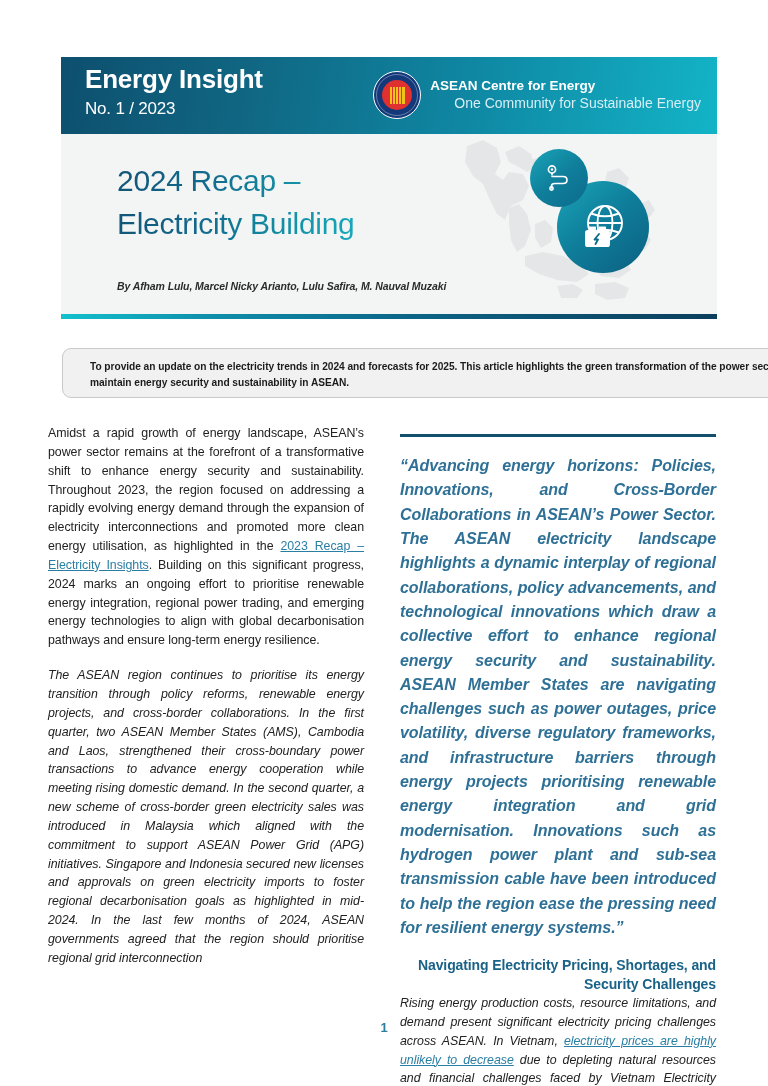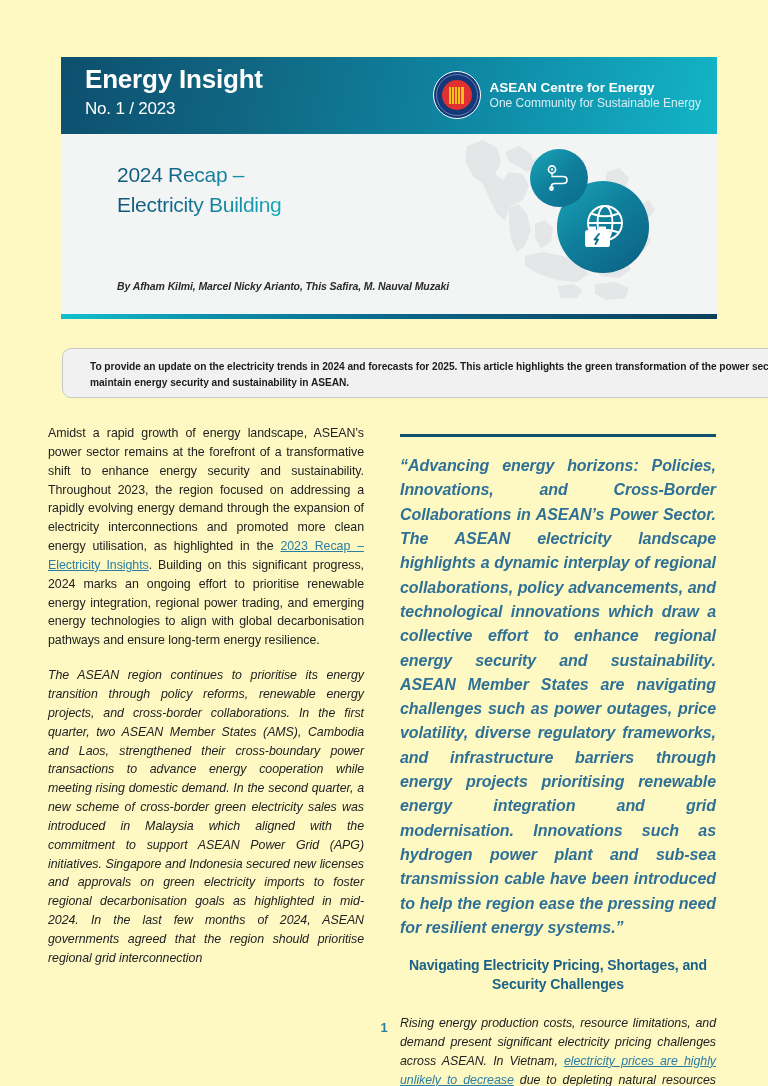--- a/index.html
+++ b/index.html
@@ -8,21 +8,21 @@
     background: #b9b9b9;
   }
   body {
     font-family: "Liberation Sans", sans-serif;
     -webkit-font-smoothing: antialiased;
   }
   .page {
     position: relative;
     width: 768px;
     height: 1086px;
-    background: #fef9c3;
+    background: #ffffff;
     overflow: hidden;
     margin: 0 auto;
   }
 
   
   .header-band {
     position: absolute;
     left: 61px;
     top: 57px;
     width: 656px;
@@ -95,25 +95,26 @@
   }
   .ace-name {
     color: #ffffff;
     font-size: 13.5px;
     font-weight: bold;
     line-height: 1.15;
     white-space: nowrap;
   }
   .ace-tag {
     color: #d7eef5;
-    font-size: 12px;
+    font-size: 14px;
     font-weight: normal;
     line-height: 1.2;
     white-space: nowrap;
     margin-top: 1px;
+    margin-left: 24px;
   }
 
   
   .header-notch {
     position: absolute;
     left: 79px;
     top: 134px;
     width: 0;
     height: 0;
     border-left: 24px solid #0e5476;
@@ -135,21 +136,21 @@
     right: 38px;
     top: -6px;
     width: 240px;
     height: 190px;
     opacity: 0.5;
   }
   .doc-title {
     position: absolute;
     left: 56px;
     top: 26px;
-    font-size: 21px;
+    font-size: 30px;
     font-weight: normal;
     line-height: 1.42;
     background: linear-gradient(95deg, #115577 0%, #12688c 35%, #138fa5 72%, #17a8bb 100%);
     -webkit-background-clip: text;
     background-clip: text;
     color: transparent;
     letter-spacing: -0.3px;
   }
   .doc-authors {
     position: absolute;
@@ -257,22 +258,22 @@
     line-height: 1.52;
     text-align: justify;
     margin: 0 0 22px 0;
   }
 
   .section-heading {
     color: #1a6287;
     font-weight: bold;
     font-size: 14px;
     line-height: 1.35;
-    margin: 0 0 20px 0;
-    text-align: center;
+    margin: 0 0 0 0;
+    text-align: right;
     letter-spacing: -0.1px;
   }
 
   .page-number {
     position: absolute;
     left: 0;
     right: 0;
     top: 1020px;
     text-align: center;
     color: #2b7f9e;
@@ -323,21 +324,21 @@
         <path d="M200 76 L210 72 L216 82 L210 90 L200 86 Z"></path>
         <path d="M168 44 L180 40 L190 50 L186 62 L174 62 L166 54 Z"></path>
       </g>
     </svg>
 
     <div class="doc-title">
       <div>2024 Recap –</div>
       <div>Electricity Building</div>
     </div>
 
-    <div class="doc-authors">By Afham Kilmi, Marcel Nicky Arianto, This Safira, M. Nauval Muzaki</div>
+    <div class="doc-authors">By Afham Lulu, Marcel Nicky Arianto, Lulu Safira, M. Nauval Muzaki</div>
 
     <div class="badge-small">
       <svg width="32" height="32" viewBox="0 0 32 32" fill="none" stroke="#ffffff" stroke-width="1.6">
         <circle cx="9" cy="7.5" r="3.6"></circle>
         <circle cx="9" cy="7.5" r="1.2" fill="#ffffff" stroke="none"></circle>
         <path d="M9 11.1 L9 13.5"></path>
         <path d="M9 14.5 L20 14.5 Q24 14.5 24 18 Q24 21.5 20 21.5 L12 21.5 Q8.5 21.5 8.5 24 L8.5 26" stroke-linecap="round"></path>
         <circle cx="8.5" cy="26.5" r="1.6"></circle>
       </svg>
     </div>

